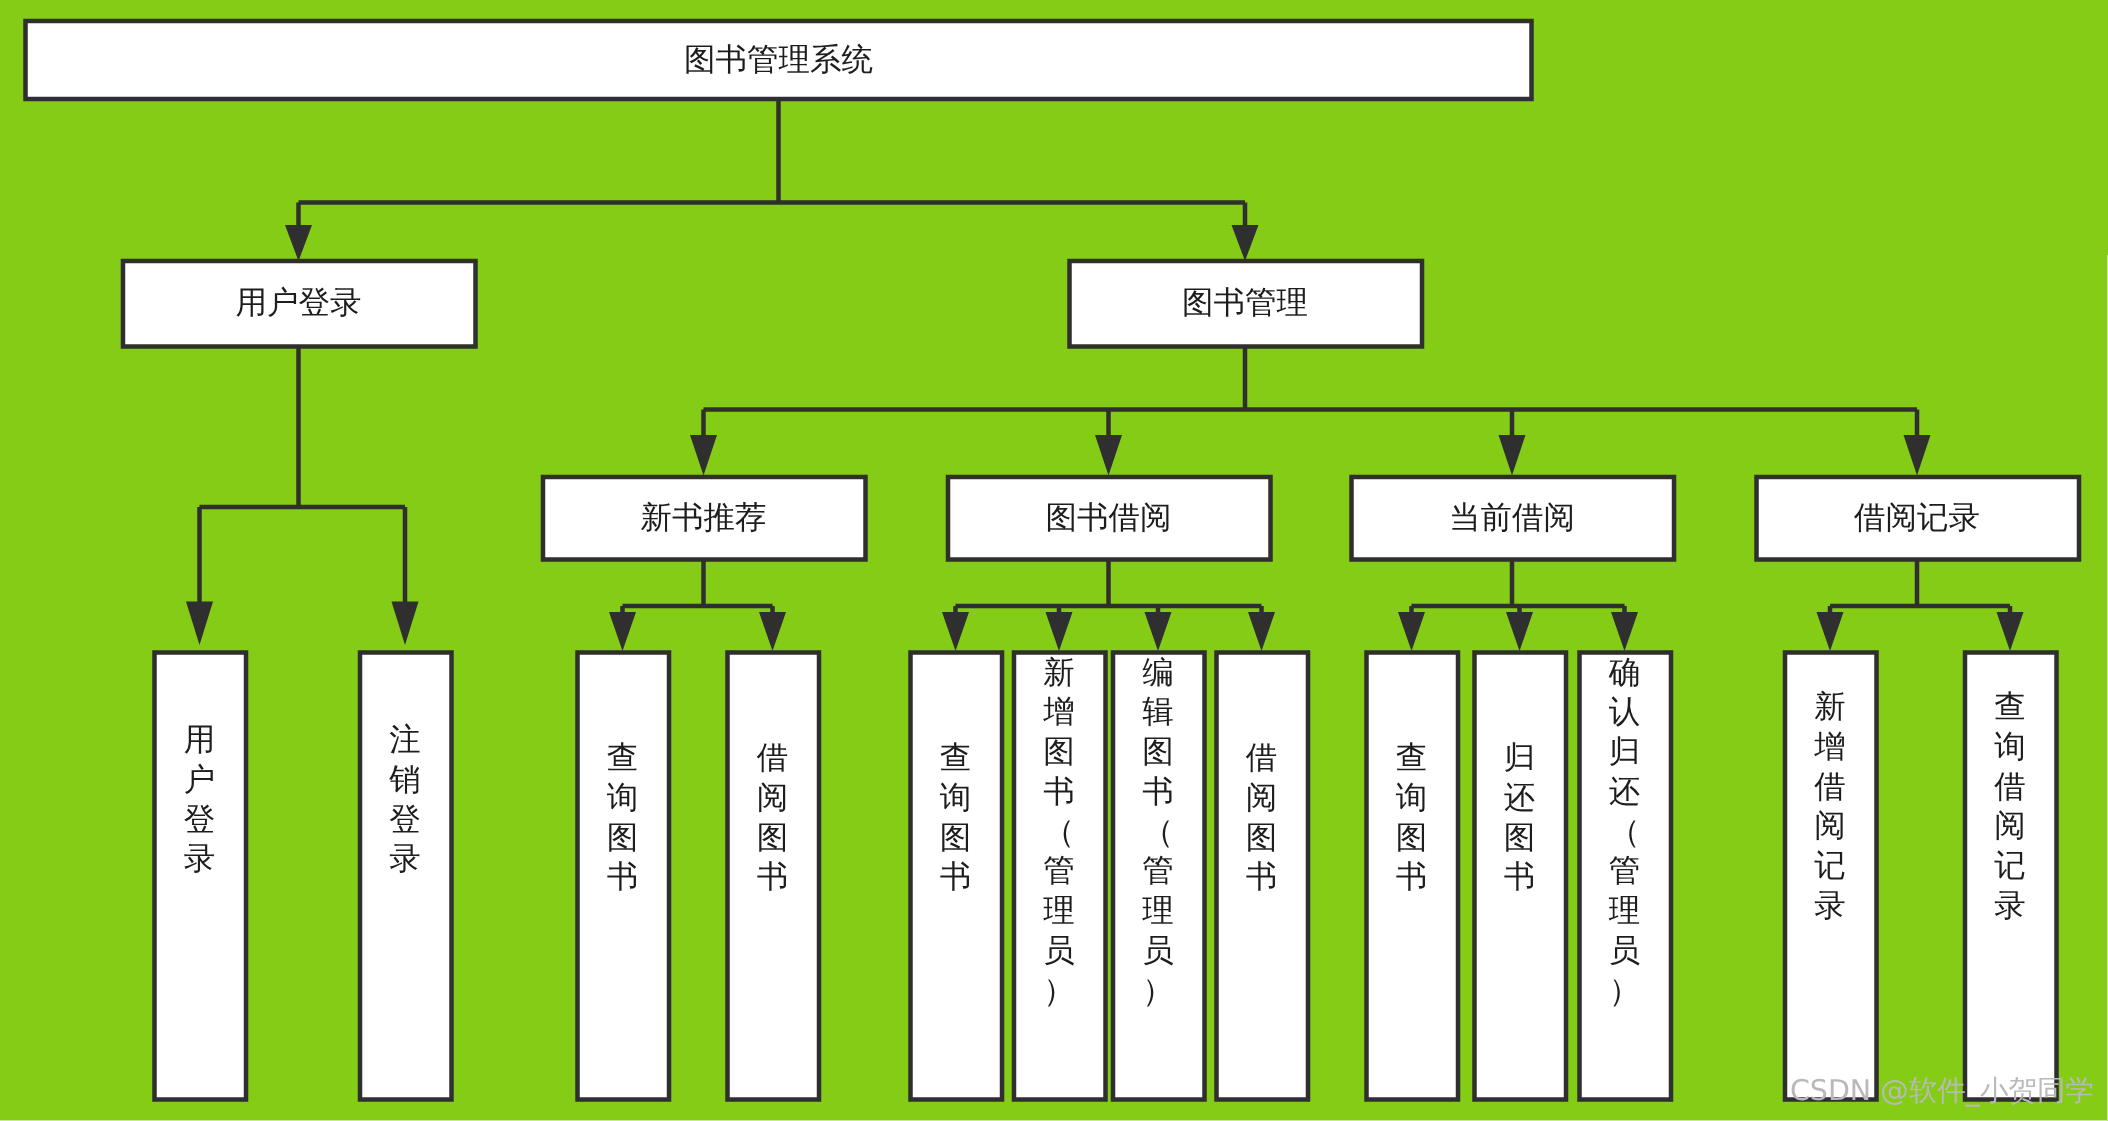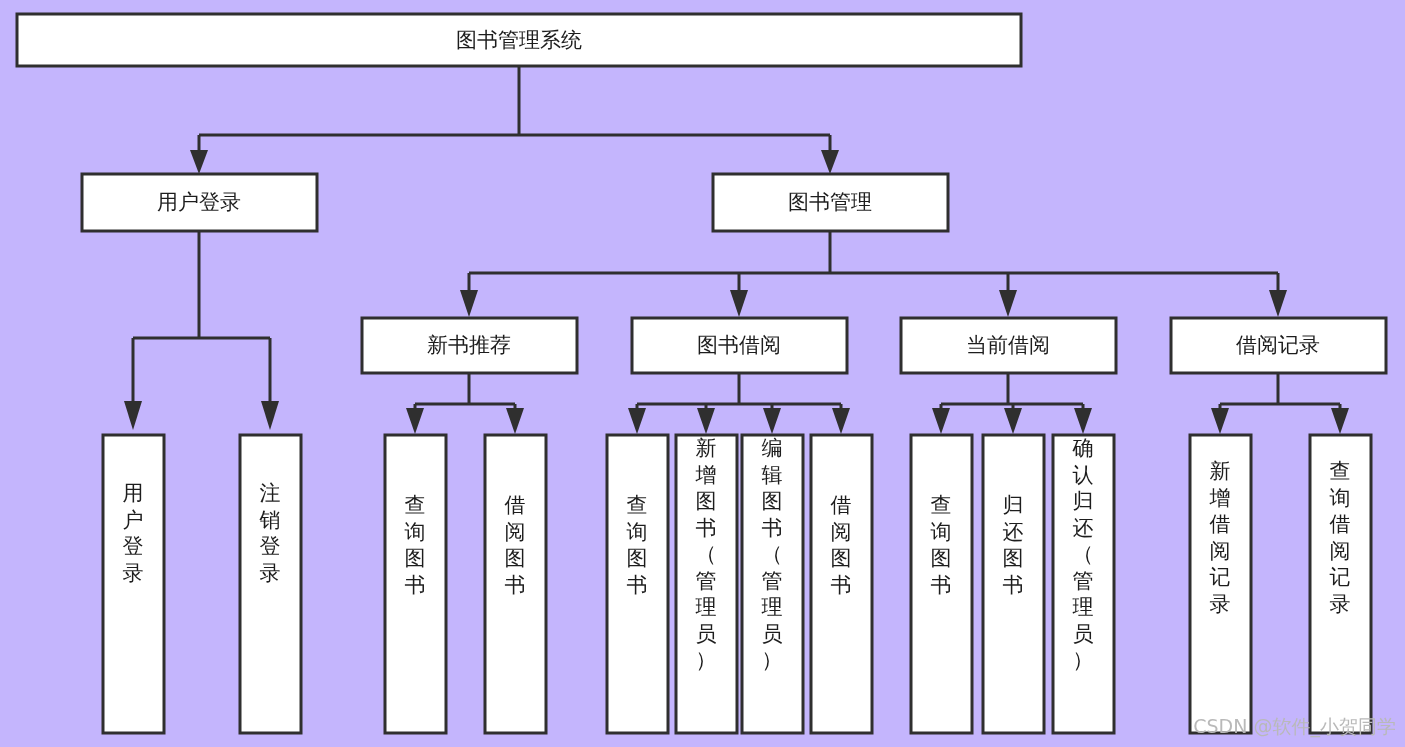--- a/index.html
+++ b/index.html
@@ -8,21 +8,21 @@
     padding: 0;
     background: #ffffff;
   }
   body {
     font-family: "DejaVu Sans", "Liberation Sans", sans-serif;
   }
   #diagram-root {
     position: relative;
     width: 1405px;
     height: 747px;
-    background: #c4b5fd;
+    background: #84cc16;
     overflow: hidden;
   }
   svg.diagram-canvas {
     position: absolute;
     left: 0;
     top: 0;
     width: 1405px;
     height: 747px;
     display: block;
   }

